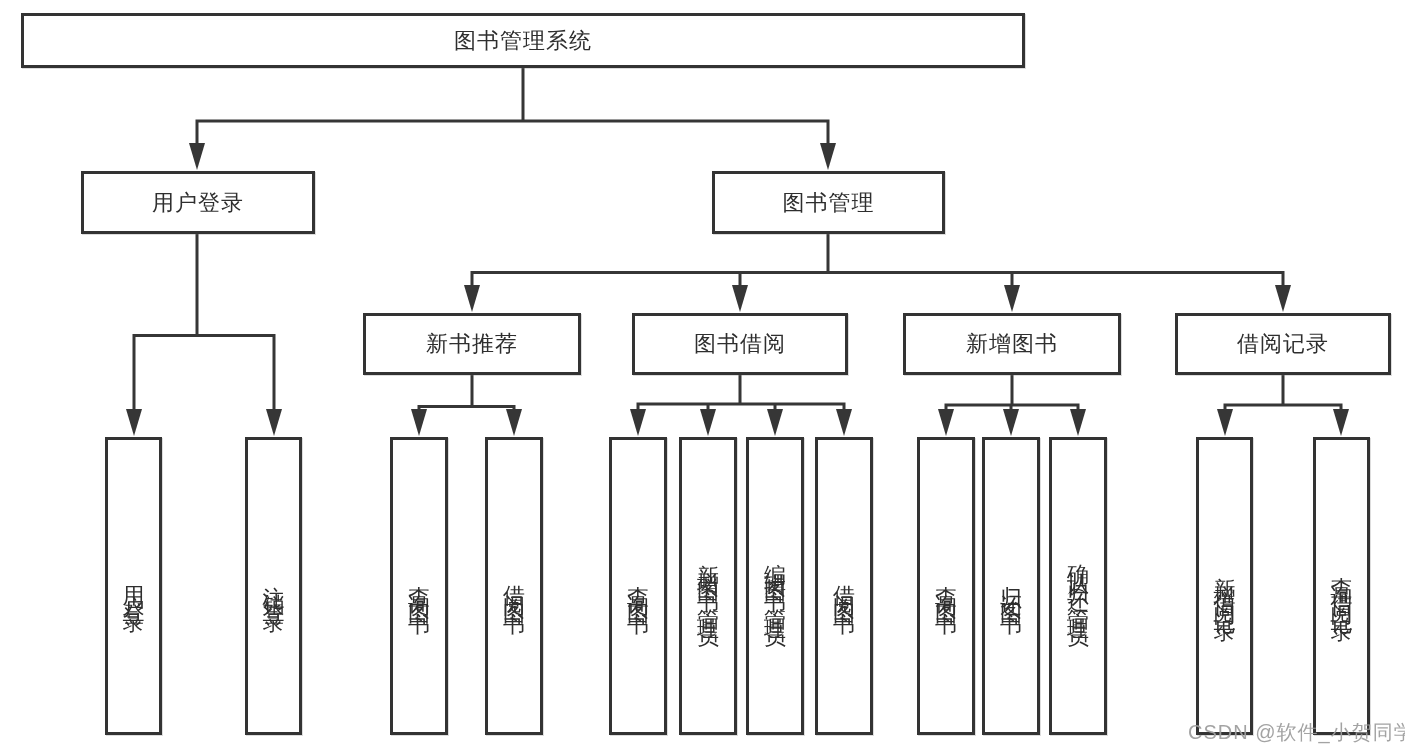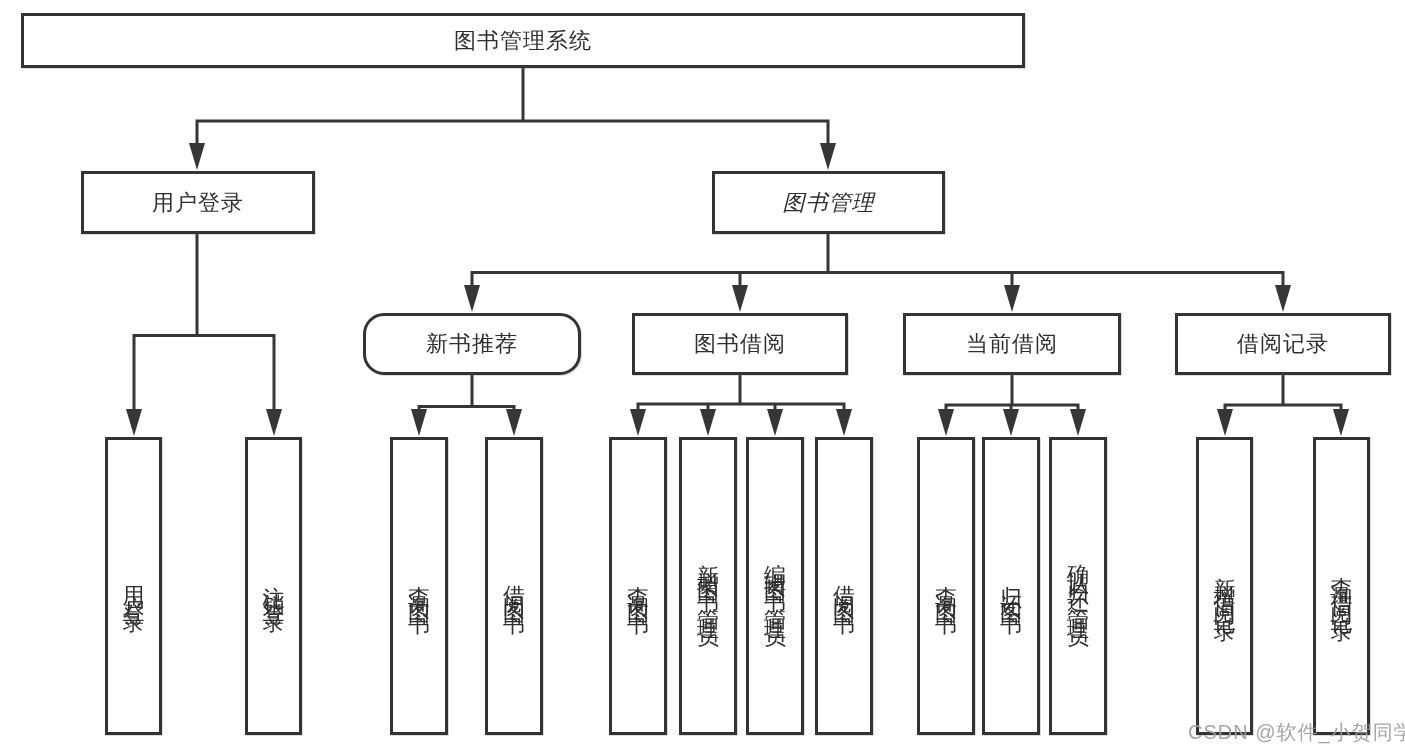--- a/index.html
+++ b/index.html
@@ -61,23 +61,23 @@
     writing-mode: vertical-rl;
     text-orientation: mixed;
     letter-spacing: 9px;
     line-height: 1.0;
     white-space: nowrap;
   }
   
   #n-root  { left: 21px;  top: 13px;  width: 1004px; height: 55px; }
   
   #n-user  { left: 81px;  top: 171px; width: 234px;  height: 63px; }
-  #n-book  { left: 712px; top: 171px; width: 233px;  height: 63px; font-style: italic; }
-  
-  #n-rec   { left: 363px;  top: 313px; width: 218px; height: 62px; border-radius: 21px; }
+  #n-book  { left: 712px; top: 171px; width: 233px;  height: 63px; }
+  
+  #n-rec   { left: 363px;  top: 313px; width: 218px; height: 62px; }
   #n-bor   { left: 632px;  top: 313px; width: 216px; height: 62px; text-align: center; }
   #n-cur   { left: 903px;  top: 313px; width: 218px; height: 62px; }
   #n-log   { left: 1175px; top: 313px; width: 216px; height: 62px; }
   
   #l-1  { left: 105px;  width: 57px; }
   #l-2  { left: 245px;  width: 57px; }
   #l-3  { left: 390px;  width: 58px; }
   #l-4  { left: 485px;  width: 58px; }
   #l-5  { left: 609px;  width: 58px; }
   #l-6  { left: 679px;  width: 58px; }
@@ -150,21 +150,21 @@
     <span>图书管理</span>
   </div>
 
   <div class="node" id="n-rec">
     <span>新书推荐</span>
   </div>
   <div class="node" id="n-bor">
     <span>图书借阅</span>
   </div>
   <div class="node" id="n-cur">
-    <span>当前借阅</span>
+    <span>新增图书</span>
   </div>
   <div class="node" id="n-log">
     <span>借阅记录</span>
   </div>
 
   <div class="leaf" id="l-1">
     <span>用户登录</span>
   </div>
   <div class="leaf" id="l-2">
     <span>注销登录</span>

